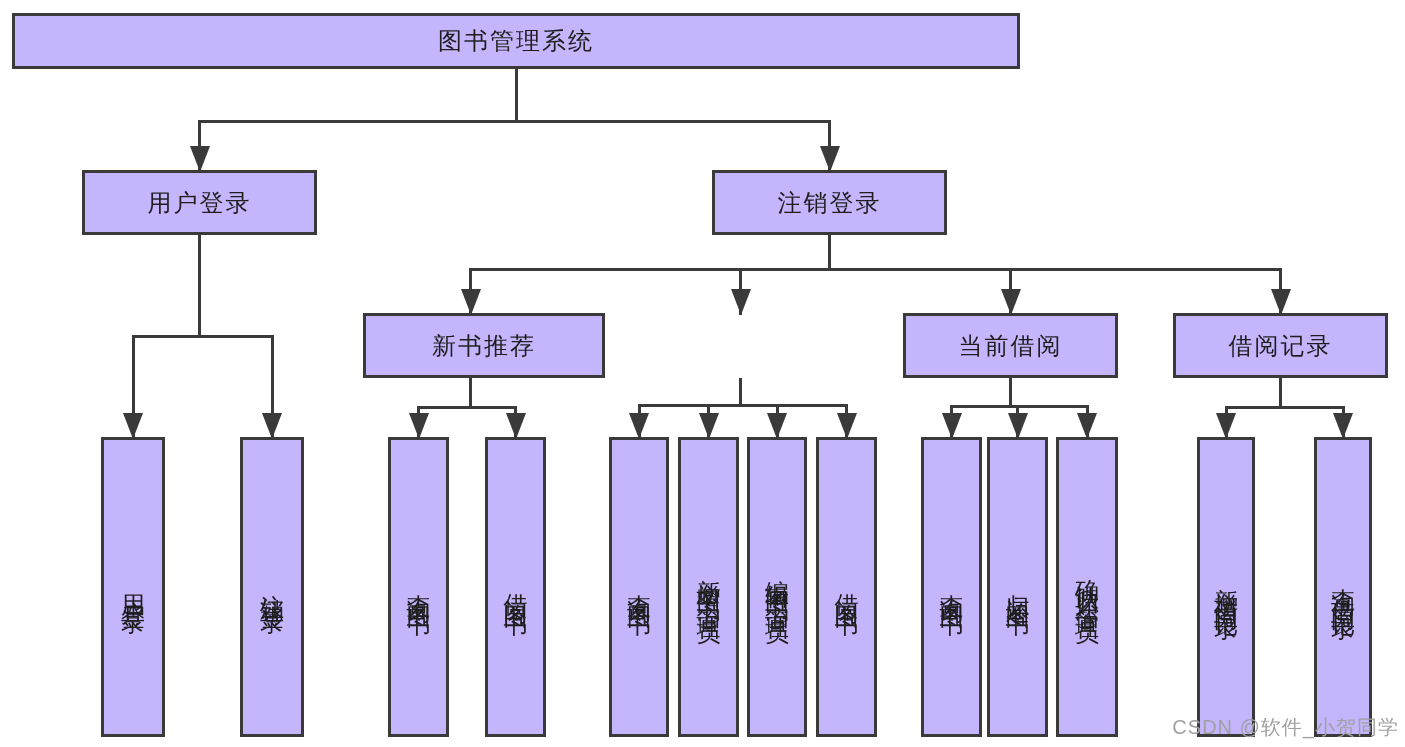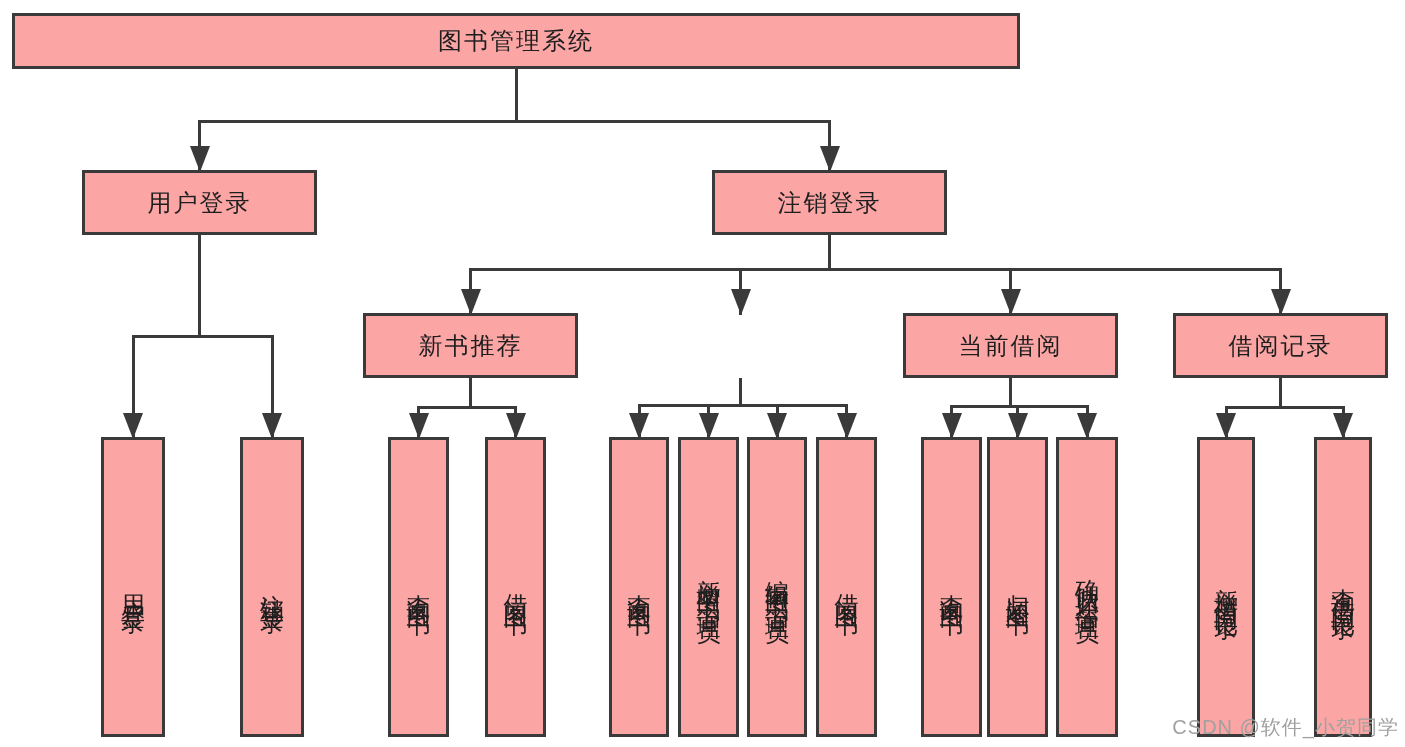--- a/index.html
+++ b/index.html
@@ -12,21 +12,21 @@
     position: relative;
     width: 1405px;
     height: 747px;
     background: var(--bg, #ffffff);
     overflow: hidden;
   }
   .node {
     position: absolute;
     box-sizing: border-box;
     border: 3px solid var(--line, #3a3a3a);
-    background: #fca5a5;
+    background: #c4b5fd;
     display: flex;
     align-items: center;
     justify-content: center;
     z-index: 2;
   }
   .node .label {
     color: var(--text, #1e1e1e);
     font-size: 24px;
     line-height: 1;
     letter-spacing: 2px;
@@ -69,21 +69,21 @@
   <div id="watermark" style="color: rgb(160, 160, 160);">CSDN @软件_小贺同学</div>
 <div class="node" style="left: 12px; top: 13px; width: 1008px; height: 56px;">
       <span class="label">图书管理系统</span>
     </div>
     <div class="node" style="left: 82px; top: 170px; width: 235px; height: 65px;">
       <span class="label">用户登录</span>
     </div>
     <div class="node" style="left: 712px; top: 170px; width: 235px; height: 65px;">
       <span class="label">注销登录</span>
     </div>
-    <div class="node" style="left: 363px; top: 313px; width: 215px; height: 65px;">
+    <div class="node" style="left: 363px; top: 313px; width: 242px; height: 65px;">
       <span class="label">新书推荐</span>
     </div>
     <div class="node" style="left: 903px; top: 313px; width: 215px; height: 65px;">
       <span class="label">当前借阅</span>
     </div>
     <div class="node" style="left: 1173px; top: 313px; width: 215px; height: 65px;">
       <span class="label">借阅记录</span>
     </div>
     <div class="node vertical" style="left: 101px; top: 437px; width: 64px; height: 300px;">
       <span class="label">用户登录</span>

